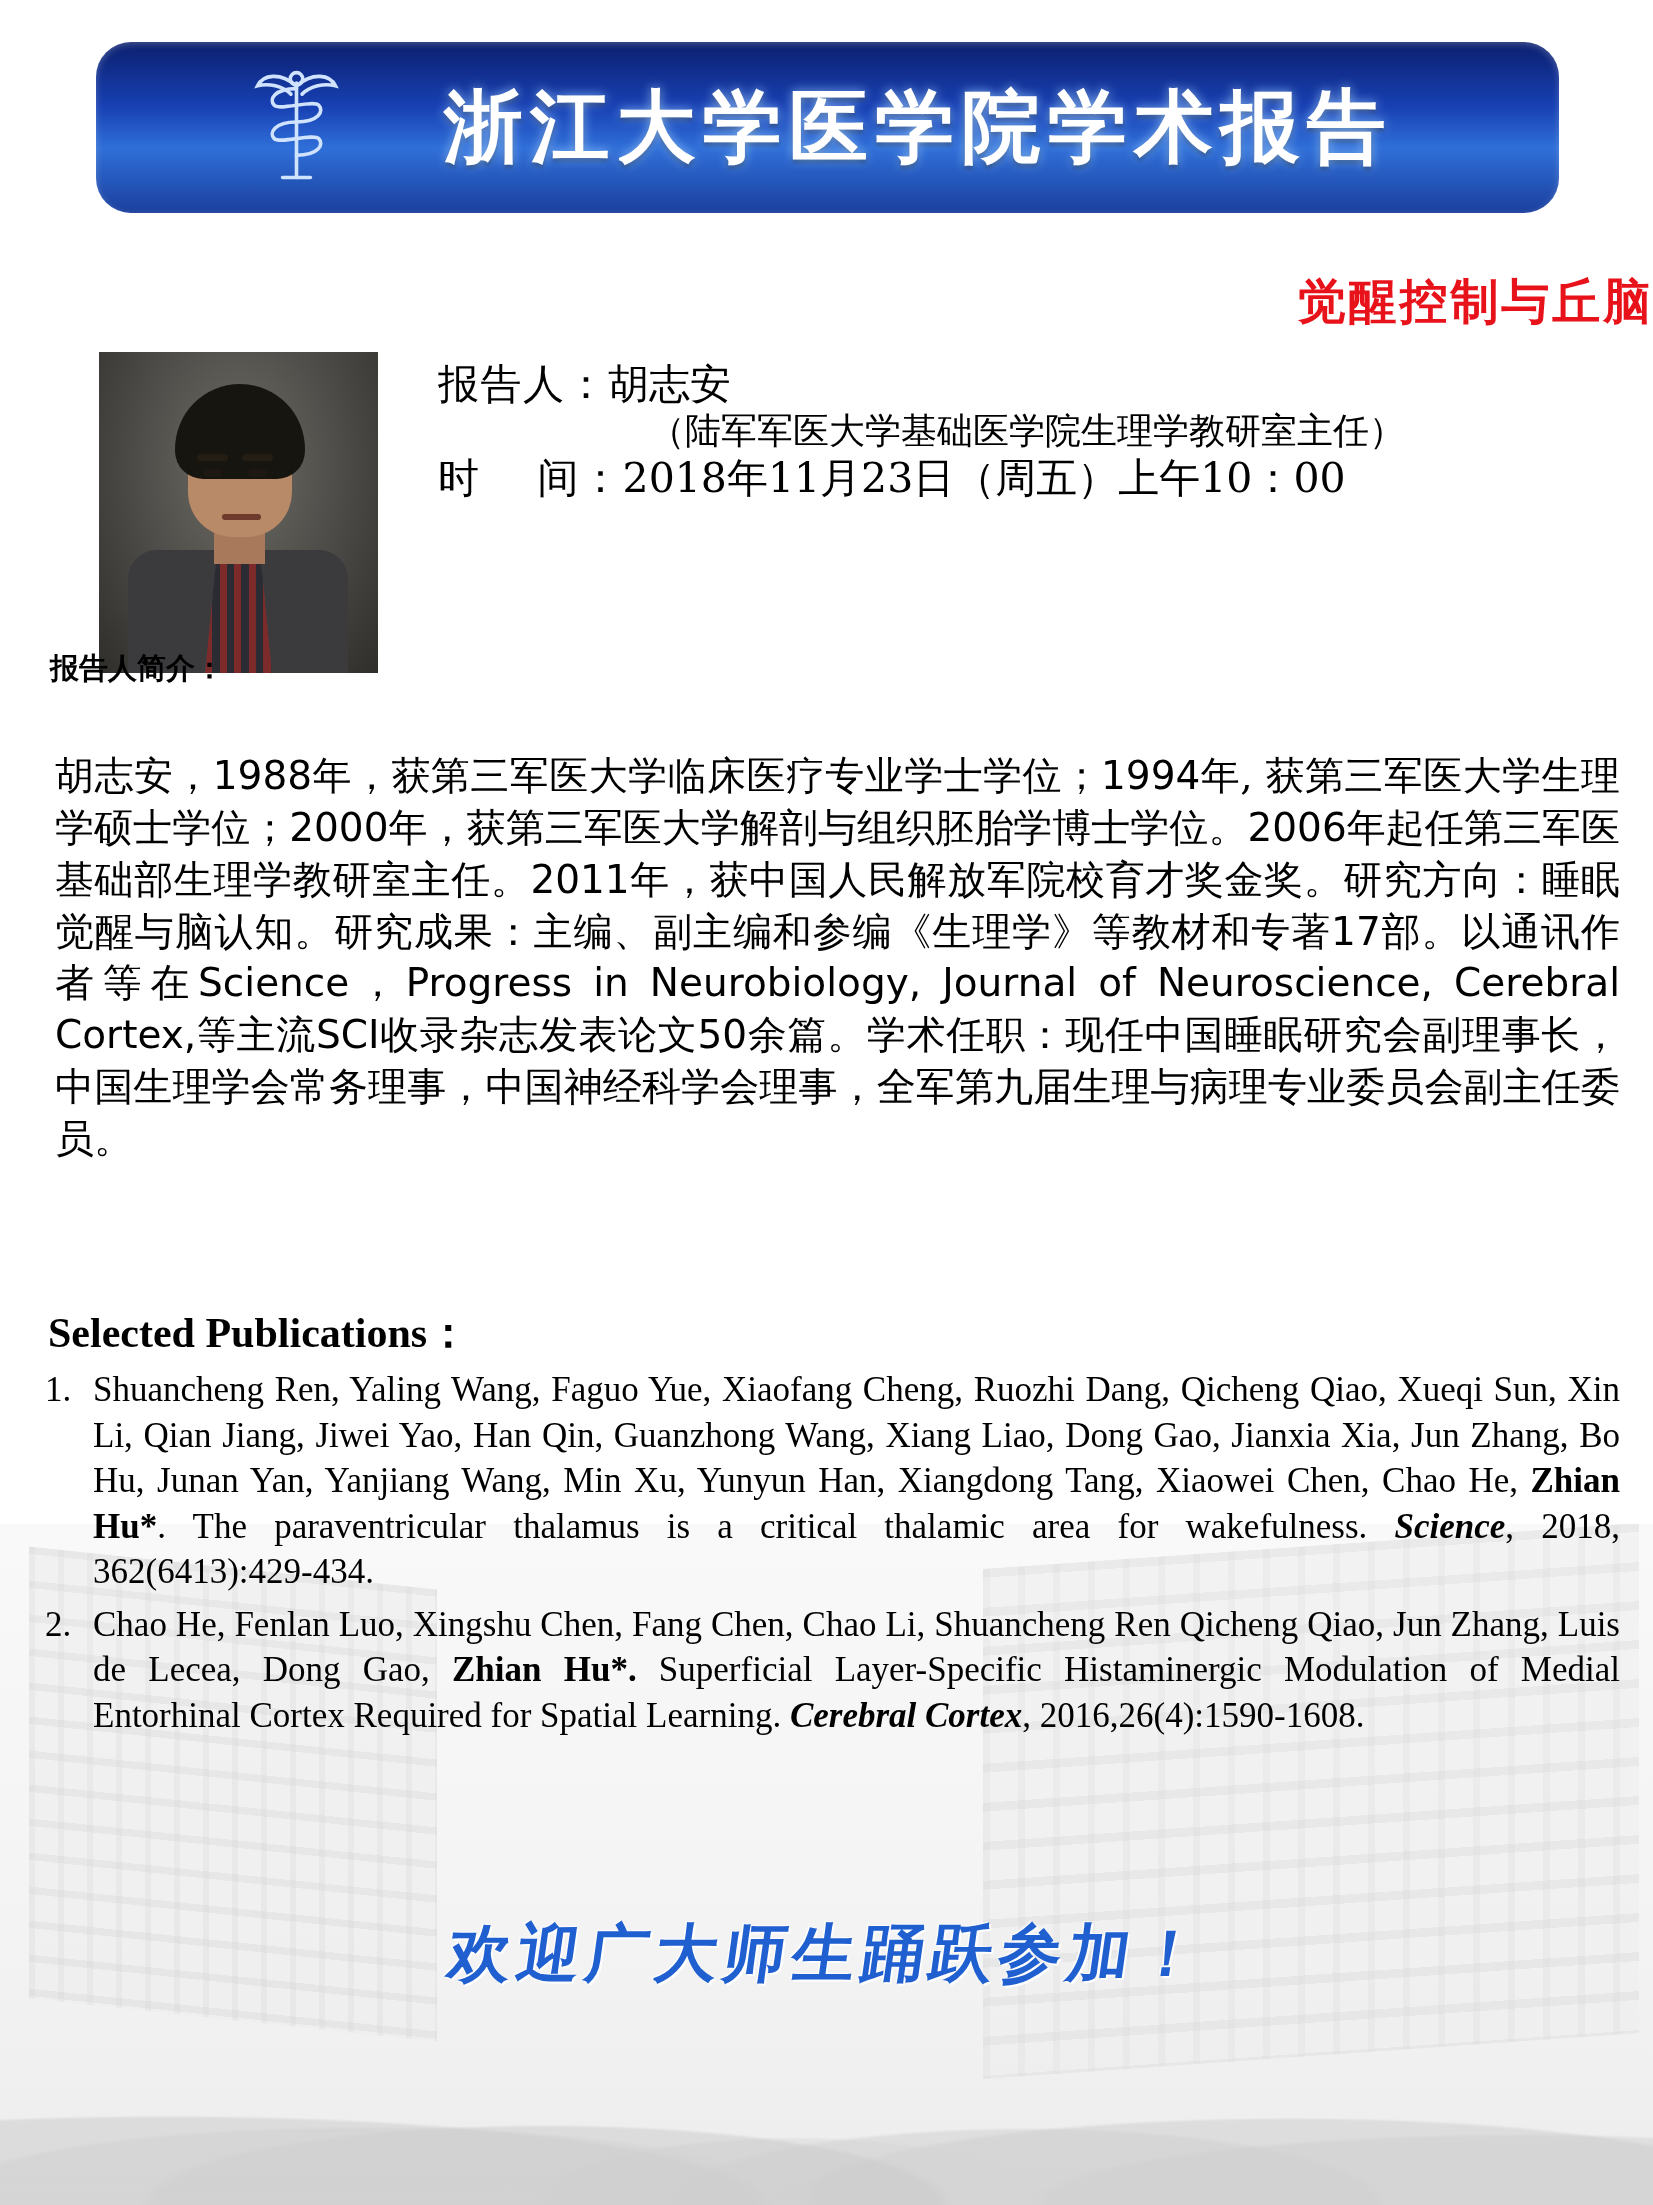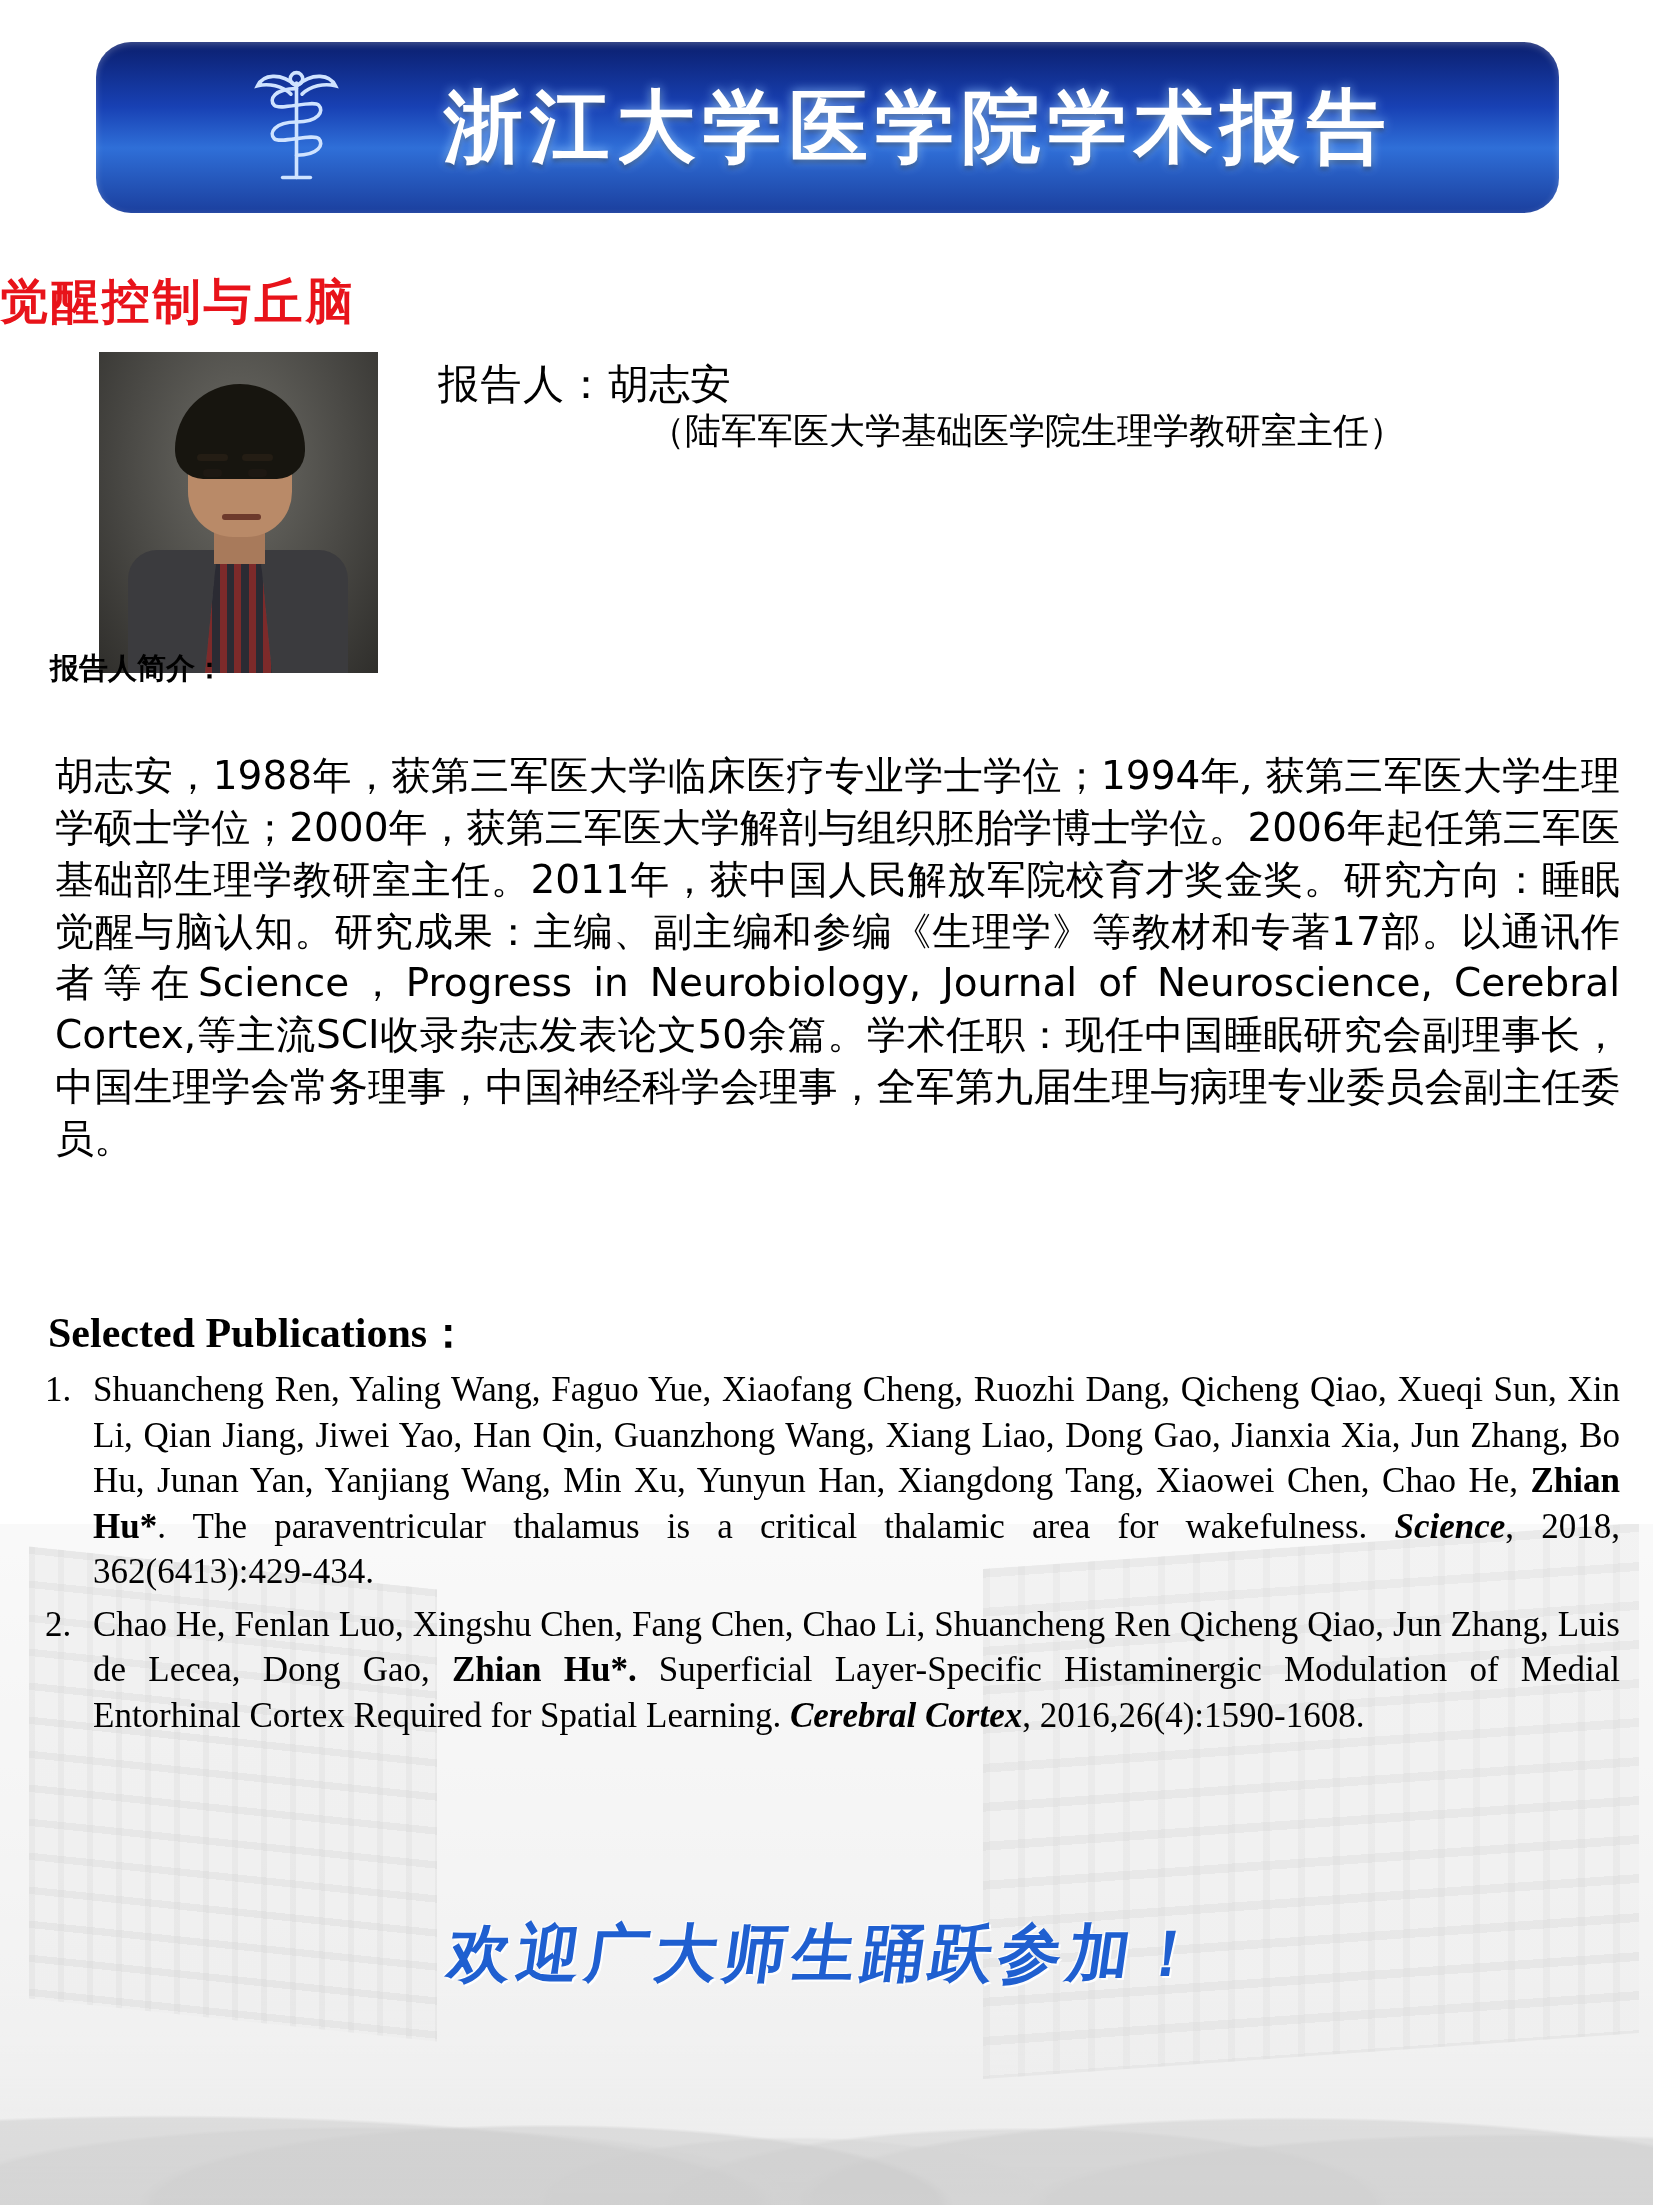--- a/index.html
+++ b/index.html
@@ -116,21 +116,21 @@
     padding-right: 88px;
     text-shadow: 0 0 10.2px rgba(150,200,255,.85), 0 2.9px 4.4px rgba(0,0,0,.45);
   }
 
   
   .talk-title {
     position: absolute;
     left: 0;
     top: 270px;
     width: 1654px;
-    text-align: left;
+    text-align: right;
     color: #e8131a;
     font-family: "DejaVu Sans", sans-serif;
     font-weight: bold;
     font-size: 48px;
     letter-spacing: 2.9px;
   }
 
   
   .portrait {
     position: absolute;
@@ -327,20 +327,23 @@
     <div class="eye-l"></div>
     <div class="eye-r"></div>
     <div class="mouth"></div>
   </div>
 
   <div class="info">
     <div class="row">
       <span class="lbl">报告人：</span><span>胡志安</span>
     </div>
     <div class="sub">（陆军军医大学基础医学院生理学教研室主任）</div>
+    <div class="row">
+      <span class="lbl">时　  间：</span><span>2018年11月23日（周五）上午10：00</span>
+    </div>
   </div>
 
   <div class="bio-head">报告人简介：</div>
   <div class="bio-body"><span>胡志安，</span><span class="lat">1988</span><span>年，获第三军医大学临床医疗专业学士学位；</span><span class="lat">1994</span><span>年, 获第三军医大学生理学硕士学位；</span><span class="lat">2000</span><span>年，获第三军医大学解剖与组织胚胎学博士学位。</span><span class="lat">2006</span><span>年起任第三军医基础部生理学教研室主任。</span><span class="lat">2011</span><span>年，获中国人民解放军院校育才奖金奖。研究方向：睡眠觉醒与脑认知。研究成果：主编、副主编和参编《生理学》等教材和专著</span><span class="lat">17</span><span>部。以通讯作者等在</span><span class="lat">Science，Progress in Neurobiology, Journal of Neuroscience, Cerebral Cortex,</span><span>等主流</span><span class="lat">SCI</span><span>收录杂志发表论文</span><span class="lat">50</span><span>余篇。学术任职：现任中国睡眠研究会副理事长，中国生理学会常务理事，中国神经科学会理事，全军第九届生理与病理专业委员会副主任委员。</span></div>
 
   <div class="pub-head">Selected Publications：</div>
   <div class="pubs">
 
     <div class="pub">
       <div class="num">1.</div>

